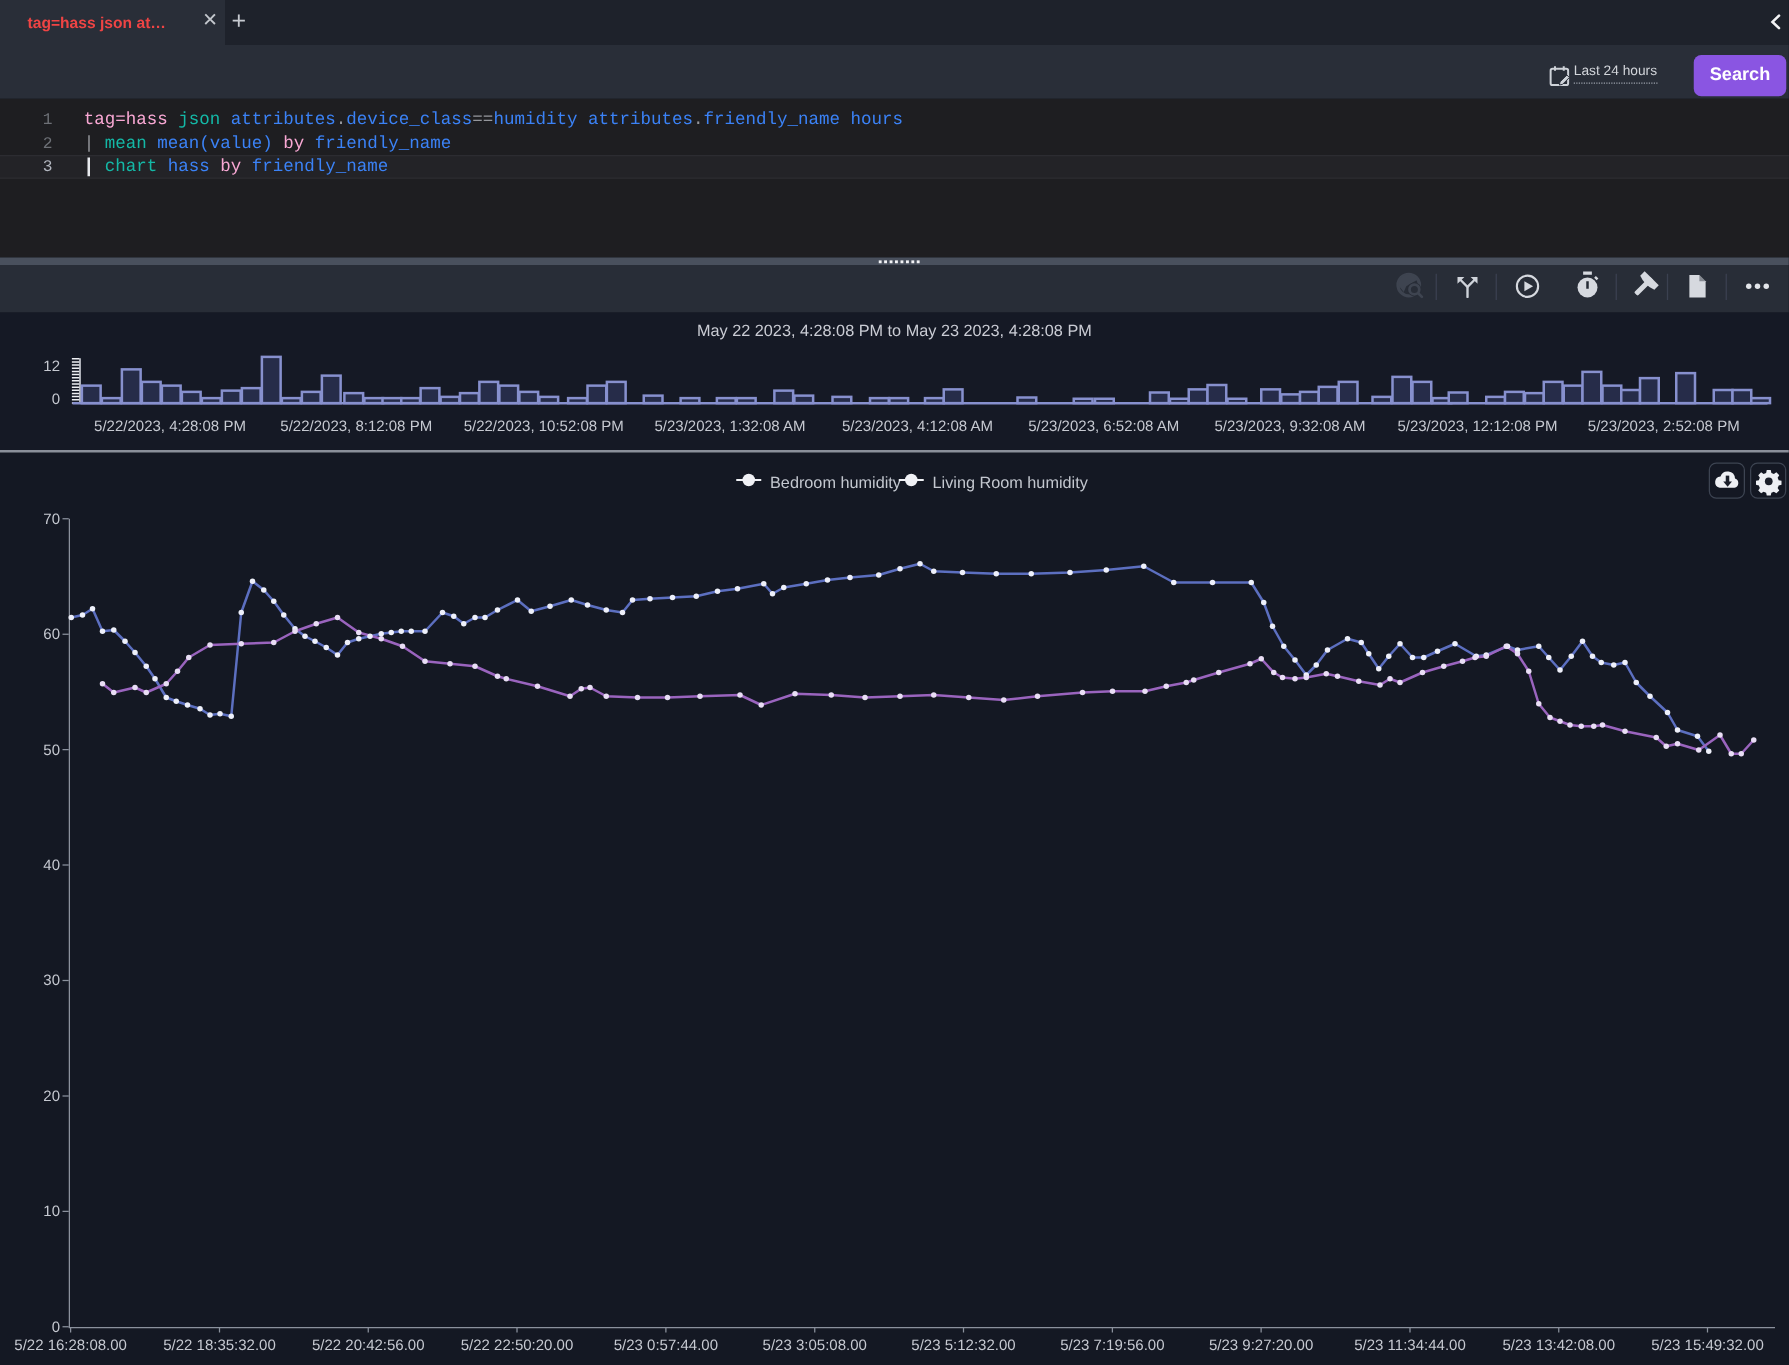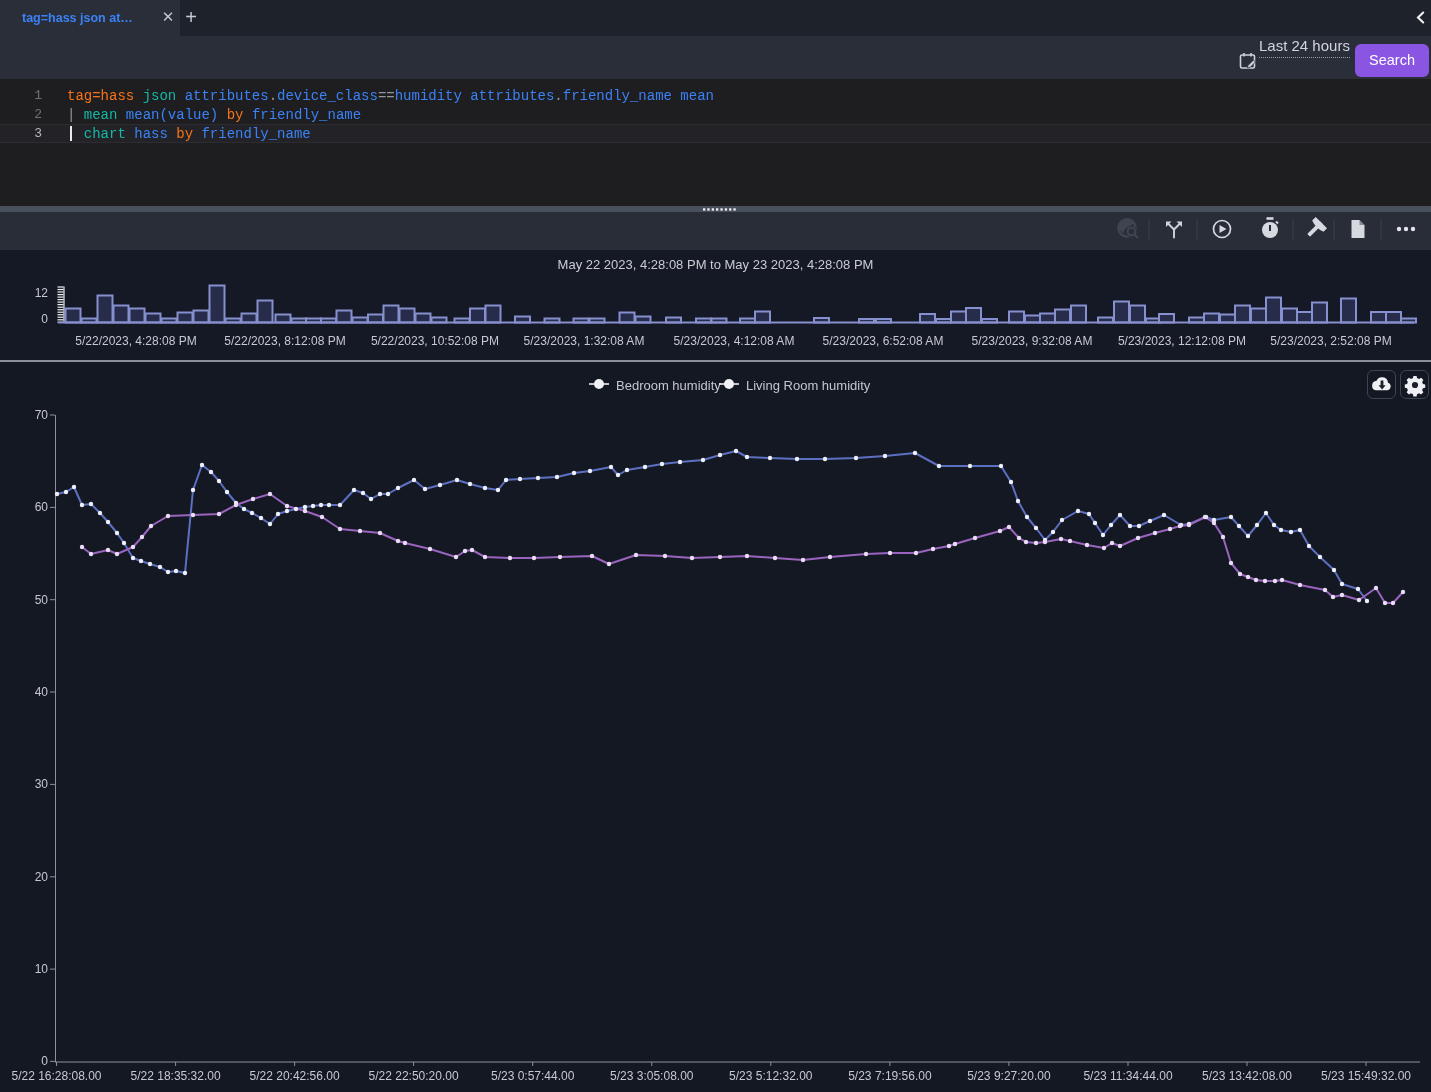--- a/index.html
+++ b/index.html
@@ -1,29 +1,29 @@
 <!DOCTYPE html>
 <html><head><meta charset="utf-8"><style>
 *{margin:0;padding:0;box-sizing:border-box}
 html,body{width:1431px;height:1092px;overflow:hidden;background:#141823;font-family:"Liberation Sans",sans-serif}
 .abs{position:absolute}
 #tabstrip{left:0;top:0;width:1431px;height:36px;background:#1e222b}
-#tab{left:0;top:0;width:180px;height:36px;background:#292e38;color:#3b82f6;font-size:12.5px;font-weight:bold;line-height:36px;padding-left:22px}
+#tab{left:0;top:0;width:180px;height:36px;background:#292e38;color:#ef4444;font-size:12.5px;font-weight:bold;line-height:36px;padding-left:22px}
 #tabx{left:156px;top:0;width:24px;height:36px;color:#c3c7cd;font-size:15px;line-height:34px;text-align:center;font-weight:normal}
 #plus{left:176px;top:0;width:30px;height:36px;color:#c6cad0;font-size:20px;font-weight:normal;line-height:34px;text-align:center}
 #chev{left:1415px;top:11px;width:11px;height:13px}
 #toolbar{left:0;top:36px;width:1431px;height:43px;background:#292e38}
 #calic{left:1239px;top:52px;width:18px;height:18px}
-#l24{left:1259px;top:37px;color:#d2d5da;font-size:15px;border-bottom:1px dotted #9aa0a9;padding-bottom:3px}
-#searchbtn{left:1355px;top:44px;width:74px;height:33px;background:#8a55e2;border-radius:6px;color:#fff;font-size:14.5px;font-weight:normal;text-align:center;line-height:33px}
+#l24{left:1259px;top:51px;color:#d2d5da;font-size:11px;border-bottom:1px dotted #9aa0a9;padding-bottom:3px}
+#searchbtn{left:1355px;top:44px;width:74px;height:33px;background:#8a55e2;border-radius:6px;color:#fff;font-size:14.5px;font-weight:bold;text-align:center;line-height:33px}
 #editor{left:0;top:79px;width:1431px;height:127px;background:#1e1e21;font-family:"Liberation Mono",monospace;font-size:14px}
 #curline{left:0;top:45px;width:1431px;height:19px;background:#232327;border-top:1px solid #2c2c31;border-bottom:1px solid #2c2c31}
 .gut{position:absolute;width:30px;text-align:right;color:#6d7076;font-size:13px;font-family:"Liberation Mono",monospace}
 .cl{position:absolute;left:67px;white-space:pre;color:#d3d5d9}
-.kb{color:#f97316}.kt{color:#14b8a6}.pm{color:#95979c}.pw{color:#3b82f6}
+.kb{color:#f9a8d4}.kt{color:#14b8a6}.pm{color:#95979c}.pw{color:#3b82f6}
 #cursor{left:70px;top:47px;width:2px;height:15px;background:#e8eaee}
 #resizer{left:0;top:206px;width:1431px;height:6px;background:#49505d}
 #dots{left:702px;top:206px;width:34px;height:7px}
 #resultsbar{left:0;top:212px;width:1431px;height:38px;background:#282d37}
 #seg{left:9px;top:8px;height:23px;border:1px solid #3b4150;border-radius:4px;display:flex;align-items:center}
 .segitem{height:100%;display:flex;align-items:center;padding:0 9px;color:#d8dade;font-size:13px}
 #segres{background:#483a78;color:#fff;border-radius:3px 0 0 3px}
 #segstar{color:#7f8591;border-left:1px solid #3b4150}
 #ricons{left:1108px;top:0px;width:323px;height:35px}
 #histpanel{left:0;top:250px;width:1431px;height:112px;background:#151925;border-bottom:2px solid #8a8f9a}
@@ -49,21 +49,21 @@
     </g>
     <path d="M9 13.5 L14.5 8 L16.5 10 L11 15.5 L8.5 16 Z" fill="#ced2d8" stroke="#2a2f3a" stroke-width="0.8"></path>
   </svg>
 <div class="abs" id="l24">Last 24 hours</div>
 <div class="abs" id="searchbtn">Search</div>
 <div class="abs" id="editor">
   <div class="abs" id="curline"></div>
   <div class="gut" style="left:12px;top:9px">1</div>
   <div class="gut" style="left:12px;top:28px">2</div>
   <div class="gut" style="left:12px;top:47px;color:#b3b7c0">3</div>
-  <div class="cl" style="top:9px"><span class="kb">tag=hass</span> <span class="kt">json</span> <span class="pw">attributes</span><span class="pm">.</span><span class="pw">device_class</span><span class="pm">==</span><span class="pw">humidity attributes</span><span class="pm">.</span><span class="pw">friendly_name mean</span></div>
+  <div class="cl" style="top:9px"><span class="kb">tag=hass</span> <span class="kt">json</span> <span class="pw">attributes</span><span class="pm">.</span><span class="pw">device_class</span><span class="pm">==</span><span class="pw">humidity attributes</span><span class="pm">.</span><span class="pw">friendly_name hours</span></div>
   <div class="cl" style="top:28px"><span class="pm">|</span> <span class="kt">mean</span> <span class="pw">mean(value)</span> <span class="kb">by</span> <span class="pw">friendly_name</span></div>
   <div class="cl" style="top:47px"><span class="pw">|</span> <span class="kt">chart</span> <span class="pw">hass</span> <span class="kb">by</span> <span class="pw">friendly_name</span></div>
   <div class="abs" id="cursor"></div>
 </div>
 <div class="abs" id="resizer"></div>
 <svg class="abs" id="dots" viewBox="0 0 34 4">
     <rect x="1.0" y="0.8" width="2.3" height="2.3" fill="#f2f3f6"></rect>
     <rect x="5.3" y="0.8" width="2.3" height="2.3" fill="#f2f3f6"></rect>
     <rect x="9.7" y="0.8" width="2.3" height="2.3" fill="#f2f3f6"></rect>
     <rect x="14.0" y="0.8" width="2.3" height="2.3" fill="#f2f3f6"></rect>

